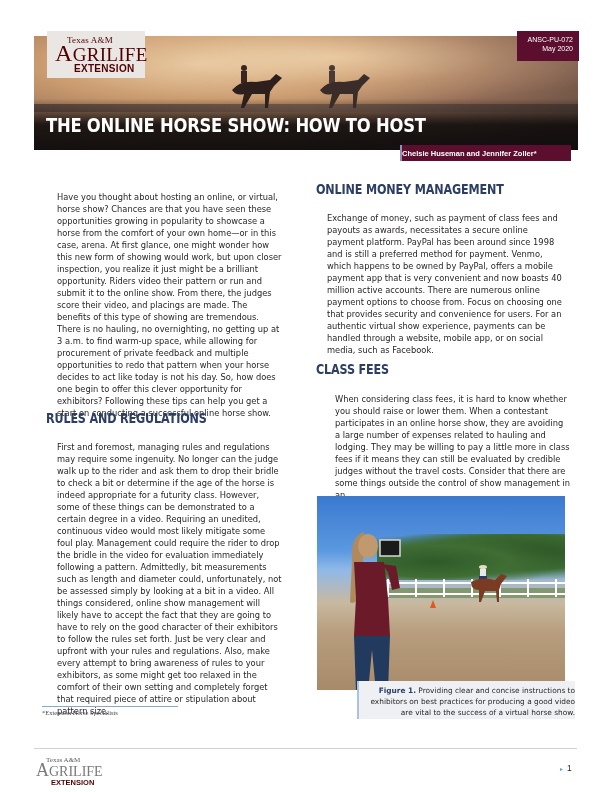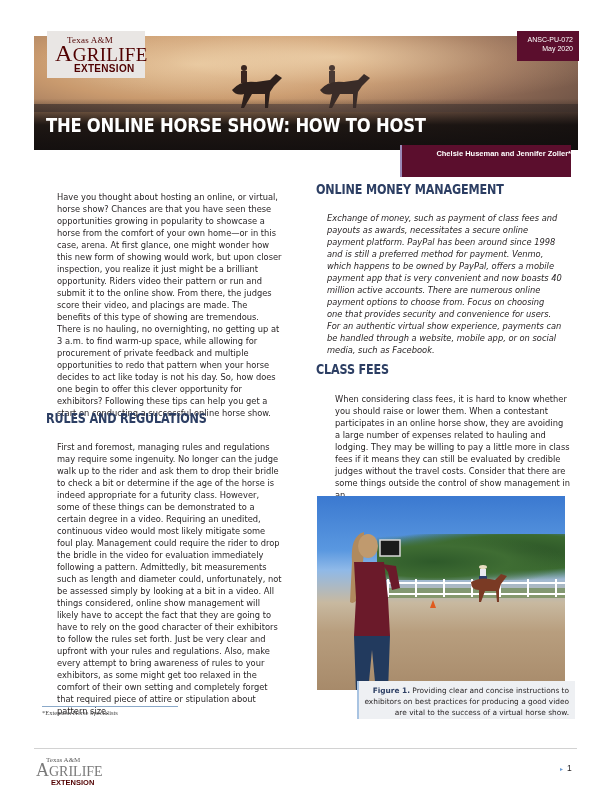--- a/index.html
+++ b/index.html
@@ -40,40 +40,40 @@
       font-size: 7px; text-align: right; box-sizing: border-box; padding: 4px 6px 0 0; line-height: 9px;
     }
 
     .title {
       position: absolute; left: 46px; top: 113px; color: #ffffff;
       font-family: "DejaVu Sans", sans-serif; font-weight: bold; font-size: 20px;
       letter-spacing: -0.3px; transform: scaleX(0.82); transform-origin: left center; white-space: nowrap;
     }
 
     .author-tag {
-      position: absolute; left: 400px; top: 145px; width: 169px; height: 32px;
+      position: absolute; left: 400px; top: 145px; width: 169px; height: 16px;
       background: #5b0e2d; color: #ffffff; font-family: "Liberation Sans", sans-serif; font-weight: bold;
-      font-size: 7.5px; line-height: 18px; text-align: right;
+      font-size: 7.5px; line-height: 18px; text-align: left;
       border-left: 2px solid #9a8ab8;
     }
 
     
     .col { position: absolute; font-family: "DejaVu Sans", sans-serif; font-size: 8.3px; line-height: 12px; color: #231f20; }
     .col p { margin: 11px; }
     .col-left { left: 46px; top: 180px; width: 248px; }
 
     h2.section {
       font-family: "DejaVu Sans", sans-serif; font-weight: bold; color: #2c3e63;
       font-size: 14px; margin: 0; letter-spacing: -0.2px; transform: scaleX(0.8); transform-origin: left center;
       white-space: nowrap; line-height: 16px;
     }
     .rules-h { position: absolute; left: 46px; top: 410px; }
     .rules-p { position: absolute; left: 46px; top: 430px; width: 248px; }
     .money-h { position: absolute; left: 316px; top: 181px; }
-    .money-p { position: absolute; left: 316px; top: 201px; width: 257px; font-style: italic; }
+    .money-p { position: absolute; left: 316px; top: 201px; width: 257px; }
     .fees-h { position: absolute; left: 316px; top: 361px; }
     .fees-p { position: absolute; left: 324px; top: 382px; width: 257px; }
 
     
     .figure {
       position: absolute; left: 317px; top: 496px; width: 248px; height: 194px; overflow: hidden;
       background: linear-gradient(180deg, #3b79d0 0%, #5a98e0 28%, #8fb9e8 38%, #c8b9a0 55%, #b89e7e 70%, #a78a6a 100%);
     }
     .fig-trees {
       position: absolute; left: 60px; top: 38px; width: 190px; height: 46px;
@@ -89,21 +89,21 @@
     .fig-person {
       position: absolute; left: 25px; top: 36px; width: 60px; height: 160px;
     }
     .fig-horse { position: absolute; left: 150px; top: 68px; }
     .fig-cone { position: absolute; left: 113px; top: 104px; width: 0; height: 0; border-left: 3px solid transparent; border-right: 3px solid transparent; border-bottom: 8px solid #e05a1e; }
 
     .caption {
       position: absolute; left: 357px; top: 681px; width: 218px; height: 38px;
       background: #eef0f3; border-left: 2px solid #a9c4e2;
       font-family: "DejaVu Sans", sans-serif; font-size: 7.4px; line-height: 11px; text-align: right;
-      box-sizing: border-box; padding: 4px 6px 0 4px; color: #231f20;
+      box-sizing: border-box; padding: 4px 0 0 4px; color: #231f20;
     }
     .caption .fig-label { color: #2c3e63; font-weight: bold; }
 
     .footnote-rule { position: absolute; left: 42px; top: 706px; width: 136px; height: 1px; background: #8aa9c9; }
     .footnote { position: absolute; left: 42px; top: 709px; font-family: Liberation Serif, serif; font-size: 6.5px; color: #4a4a4a; }
 
     .footer-rule { position: absolute; left: 34px; top: 748px; width: 543px; height: 1px; background: #d2d2d2; }
     .footer-logo { position: absolute; left: 36px; top: 757px; width: 80px; height: 30px; }
     .f-top { font-family: "Liberation Serif", serif; font-size: 7px; color: #5c5c5c; margin-left: 10px; line-height: 7px; }
     .f-mid { font-family: "Liberation Serif", serif; font-size: 14px; color: #7a7a7a; line-height: 12px; }

